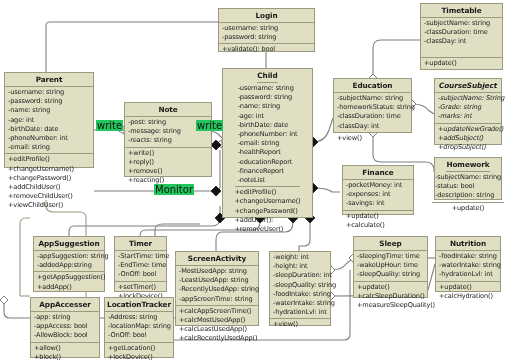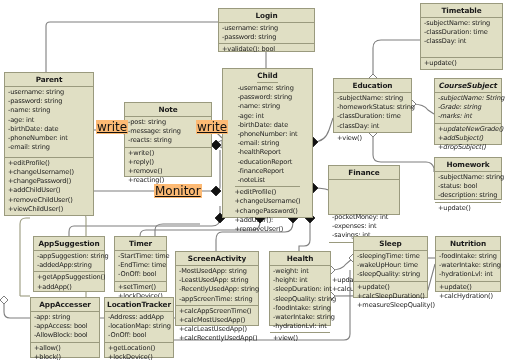--- a/index.html
+++ b/index.html
@@ -35,27 +35,26 @@
   }
   .uml .compart.attrs{border-bottom:1px solid #9a9a7e;flex:1 1 auto;}
   .uml .row{
     font-size:6.6px;
     color:#1c1c1c;
     white-space:nowrap;
     letter-spacing:-0.15px;
   }
   .edge-label{
     position:absolute;
-    font-size:12px;
+    font-size:10px;
     color:#111;
-    background:#fdba74;
+    background:#22c55e;
     padding:0 1px;
     z-index:6;
     white-space:nowrap;
-    text-decoration:underline;
   }
 </style>
 </head>
 <body>
 
 <div id="canvas">
 
   <svg class="edges" viewBox="0 0 506 360" xmlns="http://www.w3.org/2000/svg">
     <g fill="none" stroke="#7f7f7f" stroke-width="1.1">
 
@@ -149,21 +148,21 @@
     <div class="compart attrs">
       <div class="row">-subjectName: string</div>
       <div class="row">-classDuration: time</div>
       <div class="row">-classDay: int</div>
     </div>
     <div class="compart">
       <div class="row">+update()</div>
     </div>
   </div>
 
-  <div class="uml" style="left:4px;top:72px;width:90px;height:144px;">
+  <div class="uml" style="left:4px;top:72px;width:90px;height:96px;">
     <div class="title">Parent</div>
     <div class="compart attrs">
       <div class="row">-username: string</div>
       <div class="row">-password: string</div>
       <div class="row">-name: string</div>
       <div class="row">-age: int</div>
       <div class="row">-birthDate: date</div>
       <div class="row">-phoneNumber: int</div>
       <div class="row">-email: string</div>
     </div>
@@ -236,33 +235,33 @@
       <div class="row">-Grade: string</div>
       <div class="row">-marks: int</div>
     </div>
     <div class="compart">
       <div class="row">+updateNewGrade()</div>
       <div class="row">+addSubject()</div>
       <div class="row">+dropSubject()</div>
     </div>
   </div>
 
-  <div class="uml" style="left:434px;top:157px;width:68px;height:43px;">
+  <div class="uml" style="left:434px;top:157px;width:68px;height:43px;align-items:center;">
     <div class="title">Homework</div>
     <div class="compart attrs">
       <div class="row">-subjectName: string</div>
       <div class="row">-status: bool</div>
       <div class="row">-description: string</div>
     </div>
     <div class="compart">
       <div class="row">+update()</div>
     </div>
   </div>
 
-  <div class="uml" style="left:328px;top:165px;width:72px;height:50px;gap:32px;">
+  <div class="uml" style="left:342px;top:165px;width:72px;height:50px;">
     <div class="title">Finance</div>
     <div class="compart attrs">
       <div class="row">-pocketMoney: int</div>
       <div class="row">-expenses: int</div>
       <div class="row">-savings: int</div>
     </div>
     <div class="compart">
       <div class="row">+update()</div>
       <div class="row">+calculate()</div>
     </div>
@@ -303,21 +302,20 @@
     </div>
     <div class="compart">
       <div class="row">+calcAppScreenTime()</div>
       <div class="row">+calcMostUsedApp()</div>
       <div class="row">+calcLeastUsedApp()</div>
       <div class="row">+calcRecentlyUsedApp()</div>
     </div>
   </div>
 
   <div class="uml" style="left:269px;top:251px;width:62px;height:75px;">
-    <div class="title">Health</div>
     <div class="compart attrs">
       <div class="row">-weight: int</div>
       <div class="row">-height: int</div>
       <div class="row">-sleepDuration: int</div>
       <div class="row">-sleepQuality: string</div>
       <div class="row">-foodIntake: string</div>
       <div class="row">-waterIntake: string</div>
       <div class="row">-hydrationLvl: int</div>
     </div>
     <div class="compart">
@@ -361,21 +359,21 @@
     </div>
     <div class="compart">
       <div class="row">+allow()</div>
       <div class="row">+block()</div>
     </div>
   </div>
 
   <div class="uml" style="left:104px;top:297px;width:70px;height:61px;">
     <div class="title">LocationTracker</div>
     <div class="compart attrs">
-      <div class="row">-Address: addApp</div>
+      <div class="row">-Address: string</div>
       <div class="row">-locationMap: string</div>
       <div class="row">-OnOff: bool</div>
     </div>
     <div class="compart">
       <div class="row">+getLocation()</div>
       <div class="row">+lockDevice()</div>
     </div>
   </div>
 
   <div class="edge-label" style="left:96px;top:120px;">write</div>

